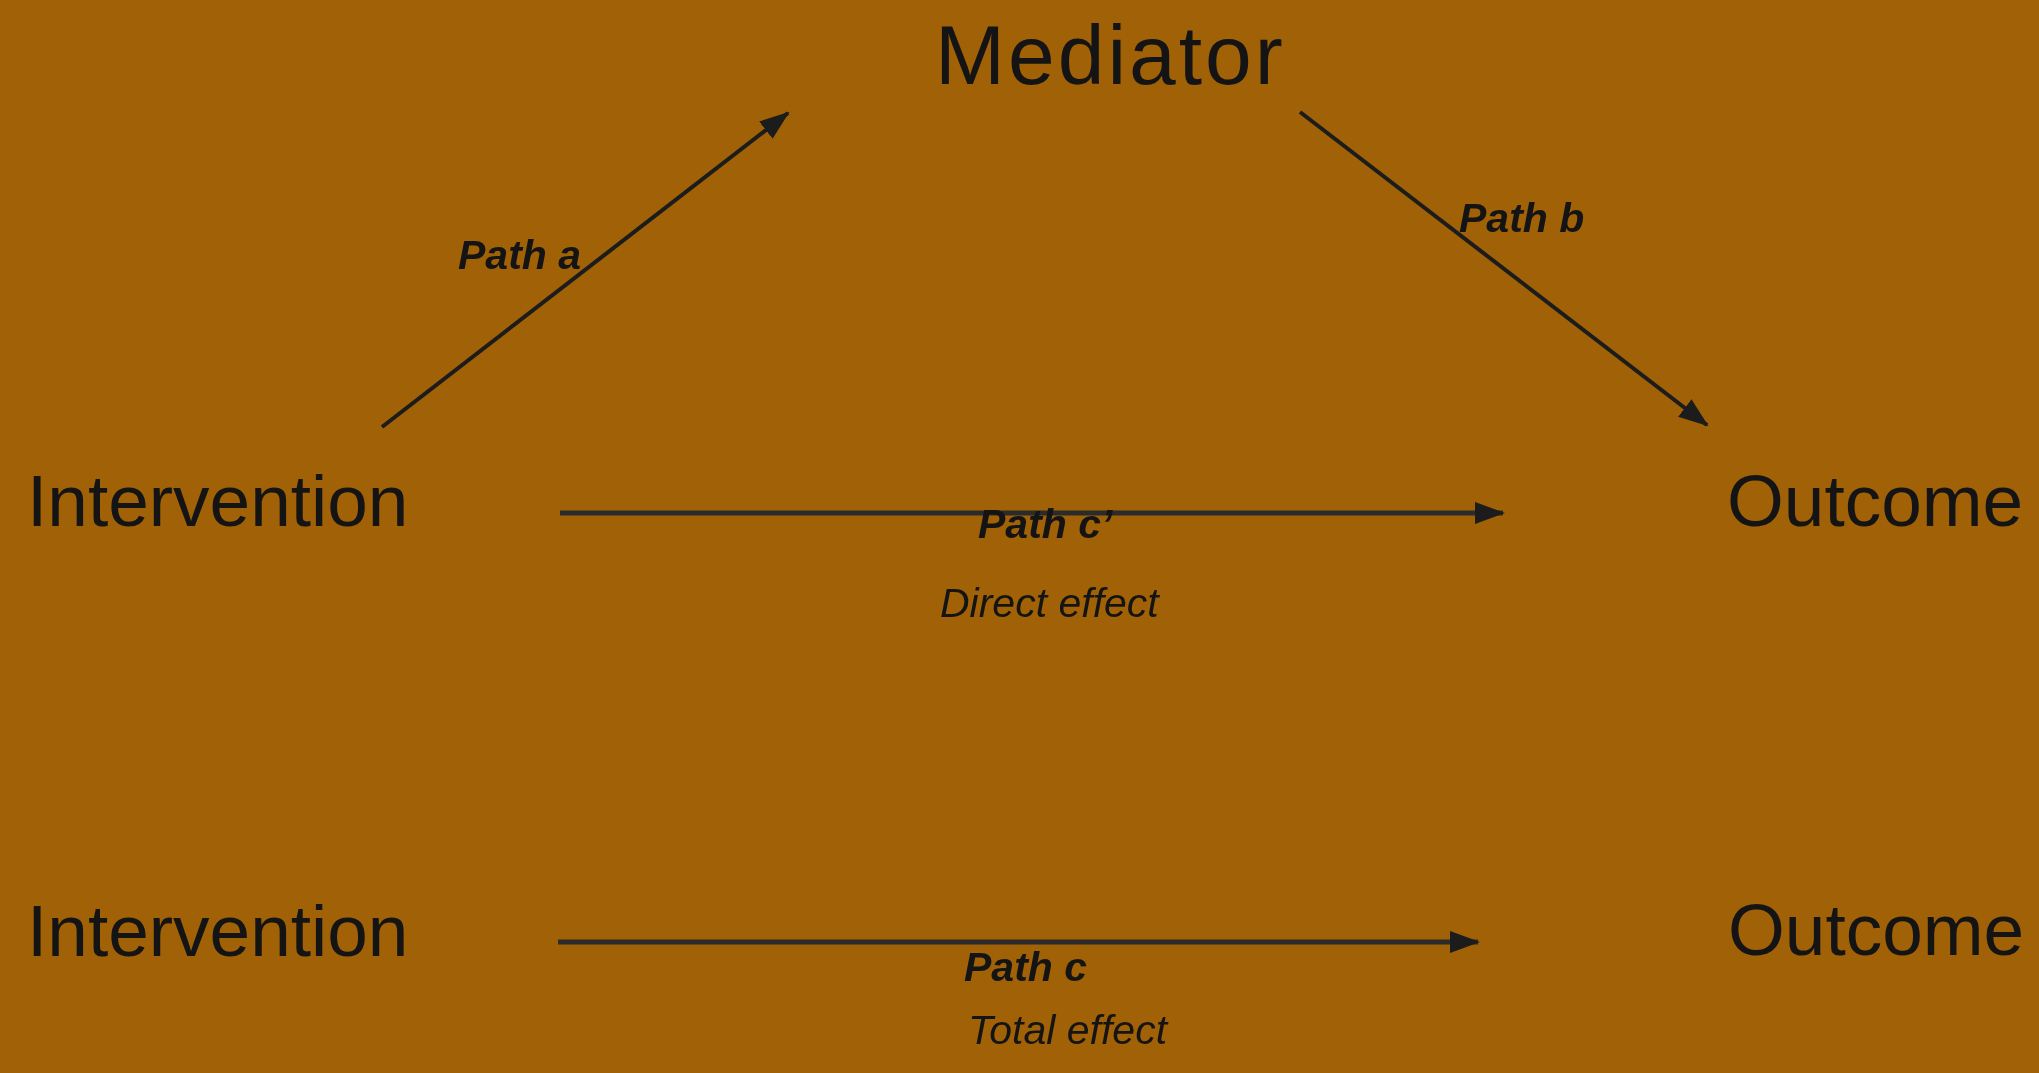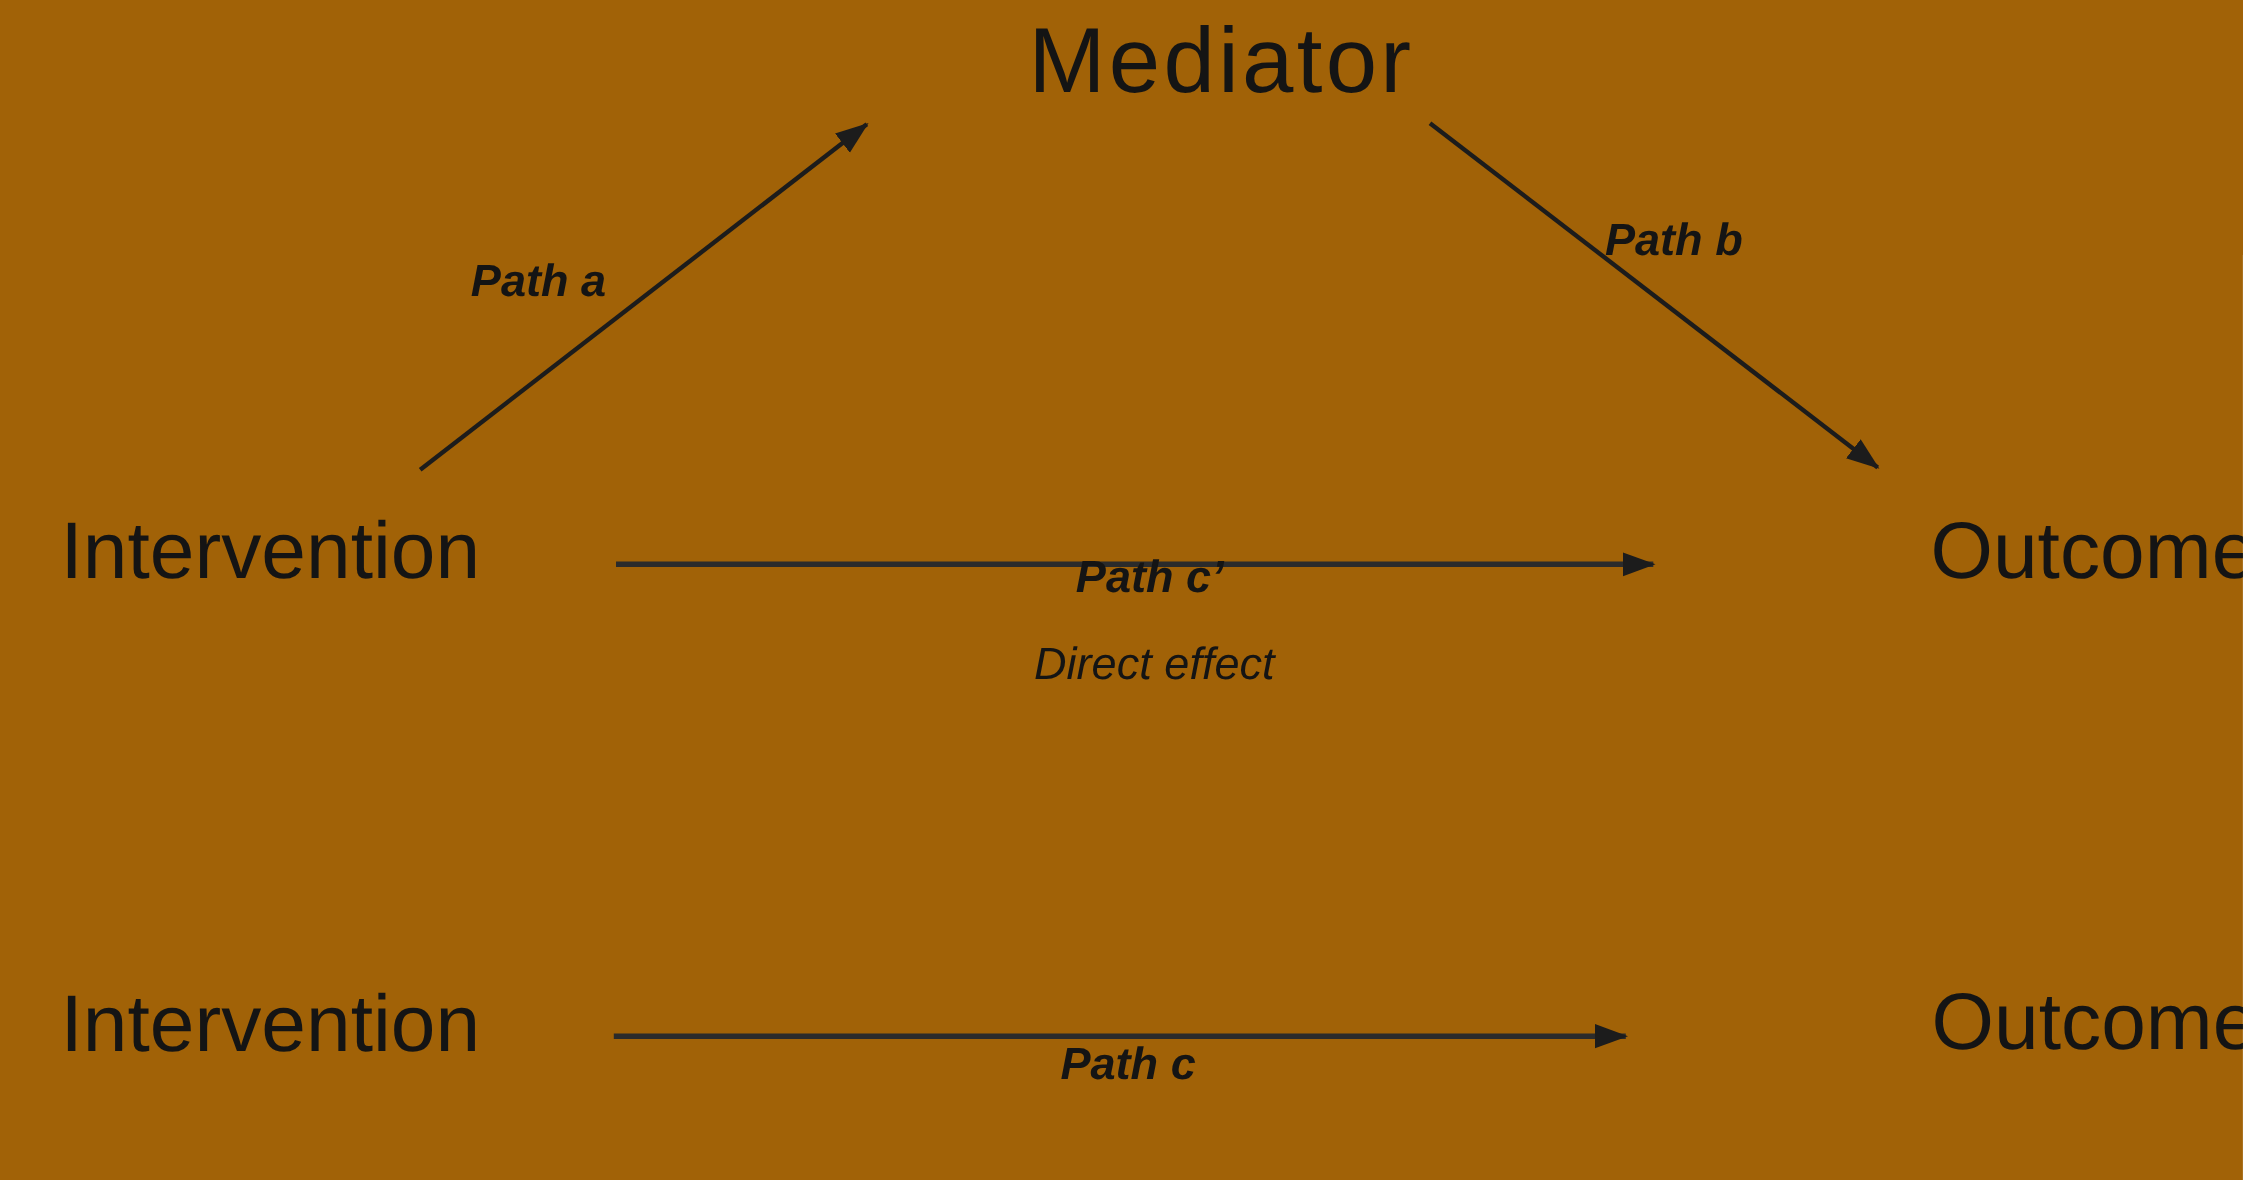--- a/index.html
+++ b/index.html
@@ -24,21 +24,20 @@
   }
   .txt {
     position: absolute;
     white-space: nowrap;
     color: #141414;
   }
   .node {
     font-size: 73px;
     line-height: 80px;
     font-weight: 400;
-    margin-left: 28px;
   }
   .node-lg {
     font-size: 84px;
     line-height: 92px;
     letter-spacing: 3px;
     font-weight: 400;
   }
   .path-label {
     font-size: 41px;
     line-height: 45px;
@@ -69,28 +68,29 @@
     <line x1="560" y1="513" x2="1503" y2="513" stroke="#2b2b2b" stroke-width="5" marker-end="url(#ah)"></line>
     <line x1="558" y1="942" x2="1478" y2="942" stroke="#2b2b2b" stroke-width="5" marker-end="url(#ah)"></line>
   </svg>
 
   <div class="txt node-lg" style="left:935px; top:9px;">Mediator</div>
 
   <div class="txt node" style="left:27px; top:461px;">Intervention</div>
 
   <div class="txt node" style="left:1727px; top:461px;">Outcome</div>
 
-  <div class="txt path-label" style="left:428px; top:233px;">Path a</div>
+  <div class="txt path-label" style="left:458px; top:233px;">Path a</div>
 
   <div class="txt path-label" style="left:1459px; top:196px;">Path b</div>
 
   <div class="txt path-label" style="left:978px; top:502px;">Path c’</div>
 
   <div class="txt effect-label" style="left:940px; top:581px;">Direct effect</div>
 
   <div class="txt node" style="left:27px; top:891px;">Intervention</div>
 
   <div class="txt node" style="left:1728px; top:890px;">Outcome</div>
 
   <div class="txt path-label" style="left:964px; top:945px;">Path c</div>
 
+  <div class="txt effect-label" style="left:968px; top:1008px;">Total effect</div>
 
 </div>
 
 </body></html>

